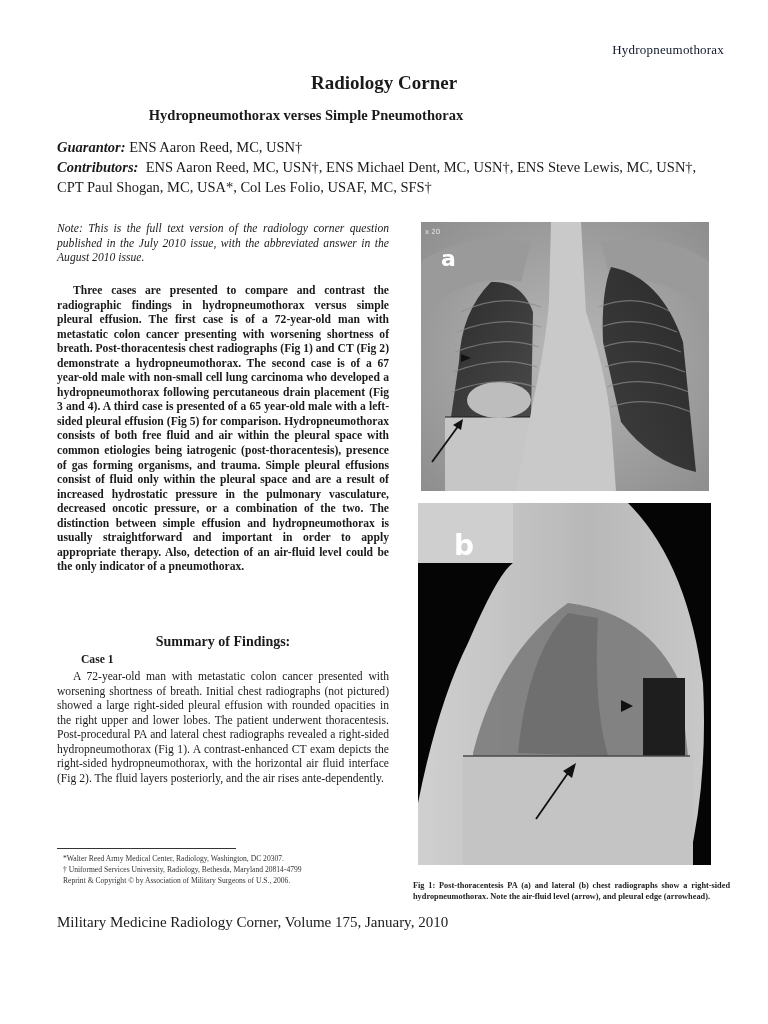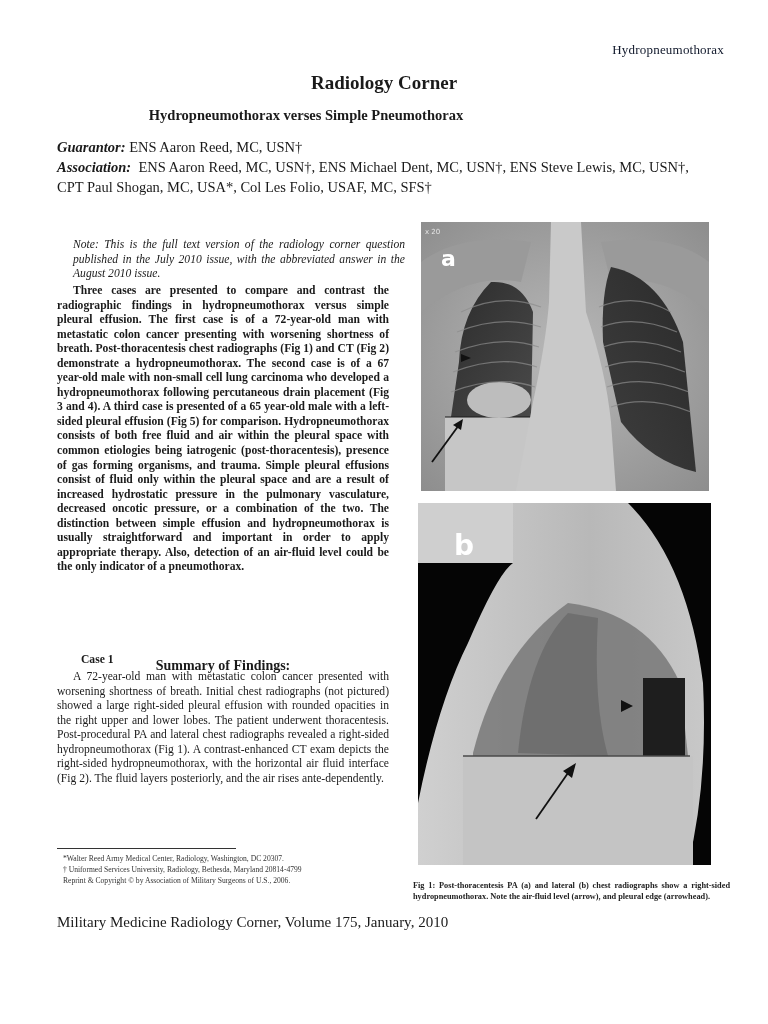--- a/index.html
+++ b/index.html
@@ -7,21 +7,21 @@
          font-family: "Liberation Serif", "DejaVu Serif", serif; color: #1a1a1a; }
   .abs { position: absolute; }
   .running-head { top: 42px; right: 44px; font-size: 13px; color: #0f172a; letter-spacing: 0.2px; }
   .title { top: 72px; left: 0; width: 768px; text-align: center; font-size: 19px; font-weight: bold; }
   .subtitle { top: 107px; left: 0; width: 612px; text-align: center; font-size: 14.5px; font-weight: bold; }
   .authors { top: 137px; left: 57px; width: 680px; font-size: 14.5px; line-height: 20px; }
   .authors i { font-weight: bold; }
   .col { left: 57px; width: 332px; font-size: 11.6px; line-height: 14.55px; text-align: justify; }
   .note { top: 222px; font-style: italic; }
   .intro { top: 284px; font-weight: bold; text-indent: 16px; }
-  .h2 { top: 634px; left: 57px; width: 332px; text-align: center; font-size: 14px; font-weight: bold; margin-top: 24px; }
+  .h2 { top: 634px; left: 57px; width: 332px; text-align: center; font-size: 14px; font-weight: bold; }
   .case-h { top: 653px; left: 57px; font-size: 11.6px; font-weight: bold; margin-left: 24px; }
   .case-body { top: 670px; text-indent: 16px; }
   .rule { top: 848px; left: 57px; width: 179px; border-top: 1px solid #333; }
   .footnotes { top: 854px; left: 63px; width: 330px; font-size: 7.6px; line-height: 10.8px; color: #333; }
   .journal { top: 914px; left: 57px; font-size: 15px; color: #1a1a1a; }
   .fig { overflow: hidden; background: #3b82f6; }
   .fig-a { top: 222px; left: 421px; width: 288px; height: 269px; }
   .fig-b { top: 503px; left: 418px; width: 293px; height: 362px; background: #050505; }
   .fig svg { display: block; }
   .caption { top: 873px; left: 406px; width: 317px; font-size: 8.3px; line-height: 11px; font-weight: bold; text-align: justify; color: #222; }
@@ -30,25 +30,25 @@
 </head>
 <body>
 
 <div class="abs running-head">Hydropneumothorax</div>
 
 <div class="abs title">Radiology Corner</div>
 <div class="abs subtitle">Hydropneumothorax verses Simple Pneumothorax</div>
 
 <div class="abs authors">
   <div><i>Guarantor:</i><span> ENS Aaron Reed, MC, USN†</span></div>
-  <div><i>Association:</i><span style="white-space:pre">  ENS Aaron Reed, MC, USN†, ENS Michael Dent, MC, USN†, ENS Steve Lewis, MC, USN†,</span></div>
+  <div><i>Contributors:</i><span style="white-space:pre">  ENS Aaron Reed, MC, USN†, ENS Michael Dent, MC, USN†, ENS Steve Lewis, MC, USN†,</span></div>
   <div>CPT Paul Shogan, MC, USA*, Col Les Folio, USAF, MC, SFS†</div>
 </div>
 
-<p class="abs col note" style="margin:16px">Note: This is the full text version of the radiology corner question published in the July 2010 issue, with the abbreviated answer in the August 2010 issue.</p>
+<p class="abs col note" style="margin:0">Note: This is the full text version of the radiology corner question published in the July 2010 issue, with the abbreviated answer in the August 2010 issue.</p>
 
 <p class="abs col intro" style="margin:0">Three cases are presented to compare and contrast the radiographic findings in hydropneumothorax versus simple pleural effusion.  The first case is of a 72-year-old man with metastatic colon cancer presenting with worsening shortness of breath.  Post-thoracentesis chest radiographs (Fig 1) and CT (Fig 2) demonstrate a hydropneumothorax.  The second case is of a 67 year-old male with non-small cell lung carcinoma who developed a hydropneumothorax following percutaneous drain placement (Fig 3 and 4).  A third case is presented of a 65 year-old male with a left-sided pleural effusion (Fig 5) for comparison.   Hydropneumothorax consists of both free fluid and air within the pleural space with common etiologies being iatrogenic (post-thoracentesis), presence of gas forming organisms, and trauma.  Simple pleural effusions consist of fluid only within the pleural space and are a result of increased hydrostatic pressure in the pulmonary vasculature, decreased oncotic pressure, or a combination of the two. The distinction between simple effusion and hydropneumothorax is usually straightforward and important in order to apply appropriate therapy.  Also, detection of an air-fluid level could be the only indicator of a pneumothorax.</p>
 
 <div class="abs h2">Summary of Findings:</div>
 <div class="abs case-h">Case 1</div>
 <p class="abs col case-body" style="margin:0">A 72-year-old man with metastatic colon cancer presented with worsening shortness of breath.  Initial chest radiographs (not pictured) showed a large right-sided pleural effusion with rounded opacities in the right upper and lower lobes.  The patient underwent thoracentesis.  Post-procedural PA and lateral chest radiographs revealed a right-sided hydropneumothorax (Fig 1).  A contrast-enhanced CT exam depicts the right-sided hydropneumothorax, with the horizontal air fluid interface (Fig 2).   The fluid layers posteriorly, and the air rises ante-dependently.</p>
 
 <div class="abs rule"></div>
 <div class="abs footnotes">
   <div>*Walter Reed Army Medical Center, Radiology, Washington, DC 20307.</div>

